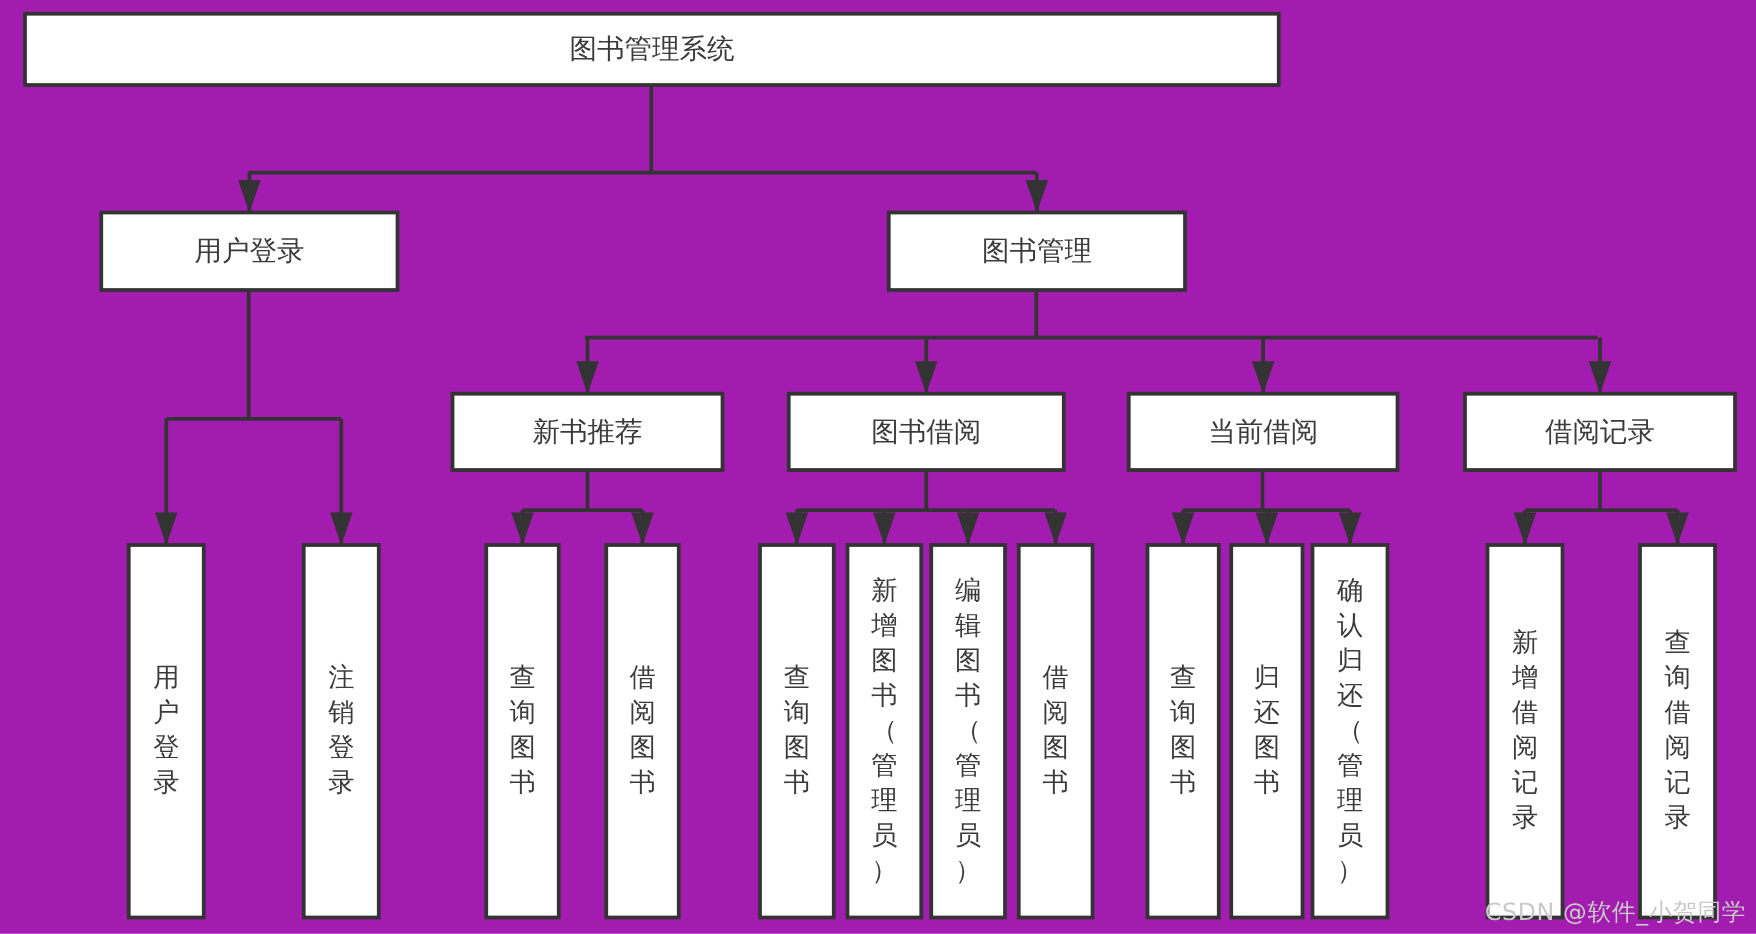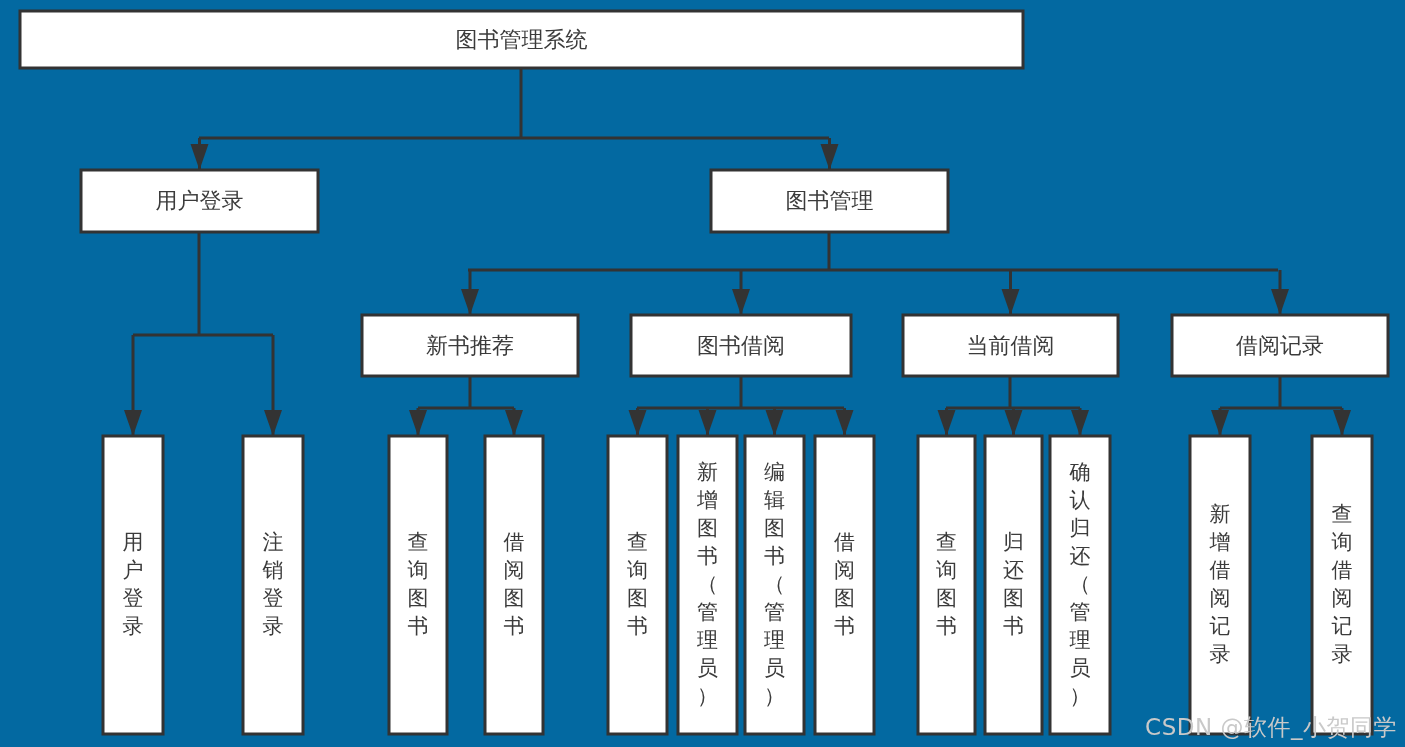--- a/index.html
+++ b/index.html
@@ -10,21 +10,21 @@
   body {
     width: 1405px;
     height: 747px;
     font-family: "DejaVu Sans", "Liberation Sans", sans-serif;
     overflow: hidden;
   }
   #diagram-root {
     position: relative;
     width: 1405px;
     height: 747px;
-    background: #0369a1;
+    background: #a21caf;
   }
   svg.flow {
     position: absolute;
     top: 0;
     left: 0;
     width: 1405px;
     height: 747px;
   }
   .node-rect {
     fill: #ffffff;
@@ -49,21 +49,21 @@
     dominant-baseline: middle;
   }
   .node-label.vertical-text {
     font-size: 21px;
   }
   .watermark-text {
     position: absolute;
     right: 8px;
     bottom: 4px;
     font-family: "DejaVu Sans", "Liberation Sans", sans-serif;
-    font-size: 23px;
+    font-size: 19px;
     color: #c9c9c9;
     white-space: nowrap;
     letter-spacing: 0.5px;
   }
 </style>
 </head>
 <body>
 
 <div id="diagram-root">
 

